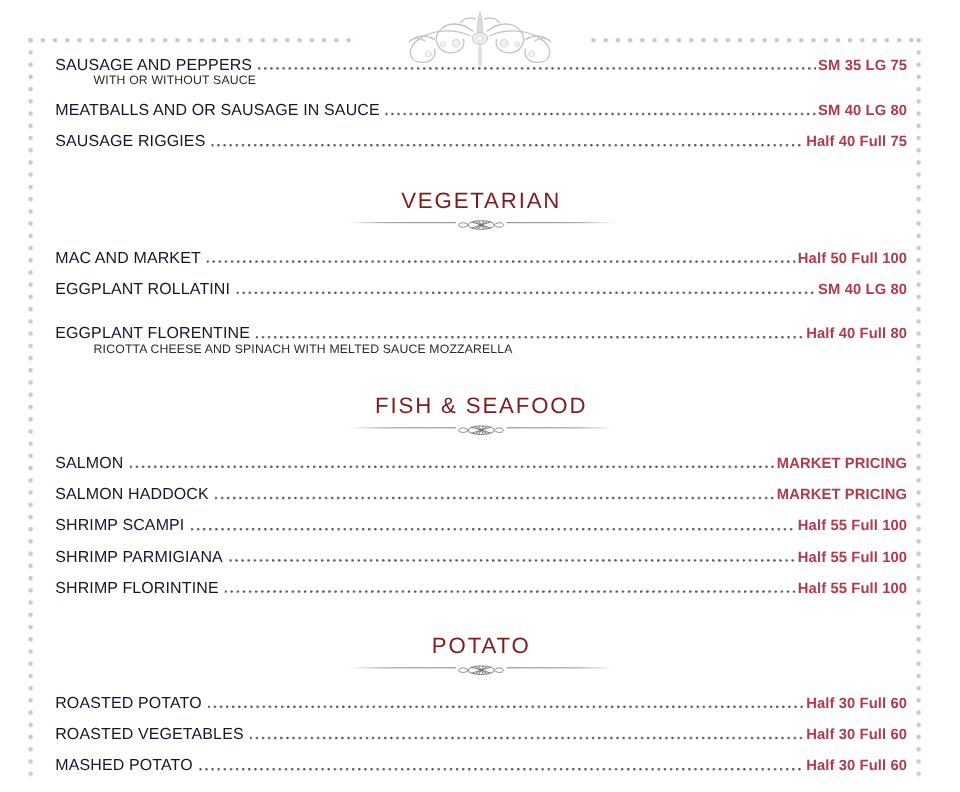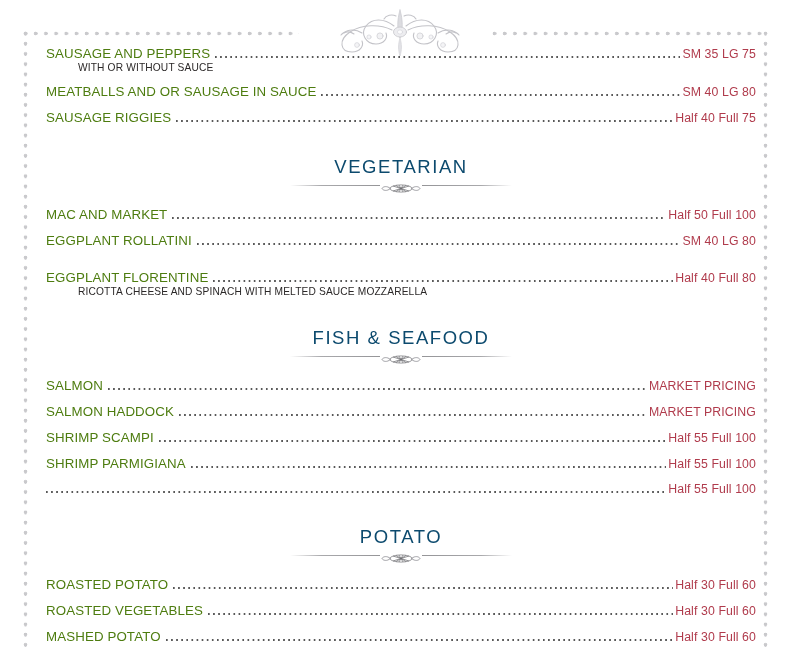--- a/index.html
+++ b/index.html
@@ -58,21 +58,21 @@
   
   .item {
     display:flex;
     align-items:flex-end;
     width:710px;
     white-space:nowrap;
   }
   .item-name {
     font-size:13.3px;
     letter-spacing:0.12px;
-    color:#4d7c0f;
+    color:#0f172a;
     flex:0 0 auto;
     padding-right:5px;
   }
   .leader {
     flex:1 1 auto;
     min-width:6px;
     position:relative;
     height:13px;
     overflow:hidden;
   }
@@ -84,39 +84,40 @@
     background-image:radial-gradient(circle at 1px 1px, #585858 0.85px, rgba(255,255,255,0) 1.15px);
     background-size:5.1px 2px;
     background-repeat:repeat-x;
   }
   .item-price {
     font-size:12.3px;
     color:#b03b4c;
     flex:0 0 auto;
     padding-left:2px;
     letter-spacing:0.1px;
+    font-weight:bold;
   }
   .item-desc {
     font-size:10.2px;
     color:#2b2828;
     letter-spacing:0.15px;
     white-space:nowrap;
     margin-left:32px;
   }
 
   
   .section-head {
     position:relative;
     width:710px;
     text-align:center;
   }
   .section-title {
     font-size:18.5px;
     letter-spacing:1.55px;
-    color:#0c4a6e;
+    color:#7f1d1d;
     font-weight:400;
     display:inline-block;
   }
   .divider {
     position:relative;
     width:222px;
     height:11px;
     margin:2px auto 0 auto;
   }
   .divider-line {
@@ -264,20 +265,21 @@
         <span class="item-price">Half 55 Full 100</span>
       </div>
       <div style="height: 11px;"></div>
       <div class="item">
         <span class="item-name">SHRIMP PARMIGIANA</span>
         <span class="leader"></span>
         <span class="item-price">Half 55  Full 100</span>
       </div>
       <div style="height: 11px;"></div>
       <div class="item">
+        <span class="item-name">SHRIMP FLORINTINE</span>
         <span class="leader"></span>
         <span class="item-price">Half 55 Full 100</span>
       </div>
       <div style="height: 30px;"></div>
       <div class="section-head"><div class="section-title">POTATO</div><div class="divider">
           <div class="divider-line"></div>
           <div class="divider-orn"><svg viewBox="0 0 42 11" width="42" height="11" aria-hidden="true">
               <g fill="none" stroke="#6f6f73" stroke-width="0.75">
                 <ellipse cx="21" cy="5.5" rx="11" ry="3.6" stroke="#7c7c80"></ellipse>
                 <path d="M13 3 L29 8"></path>

